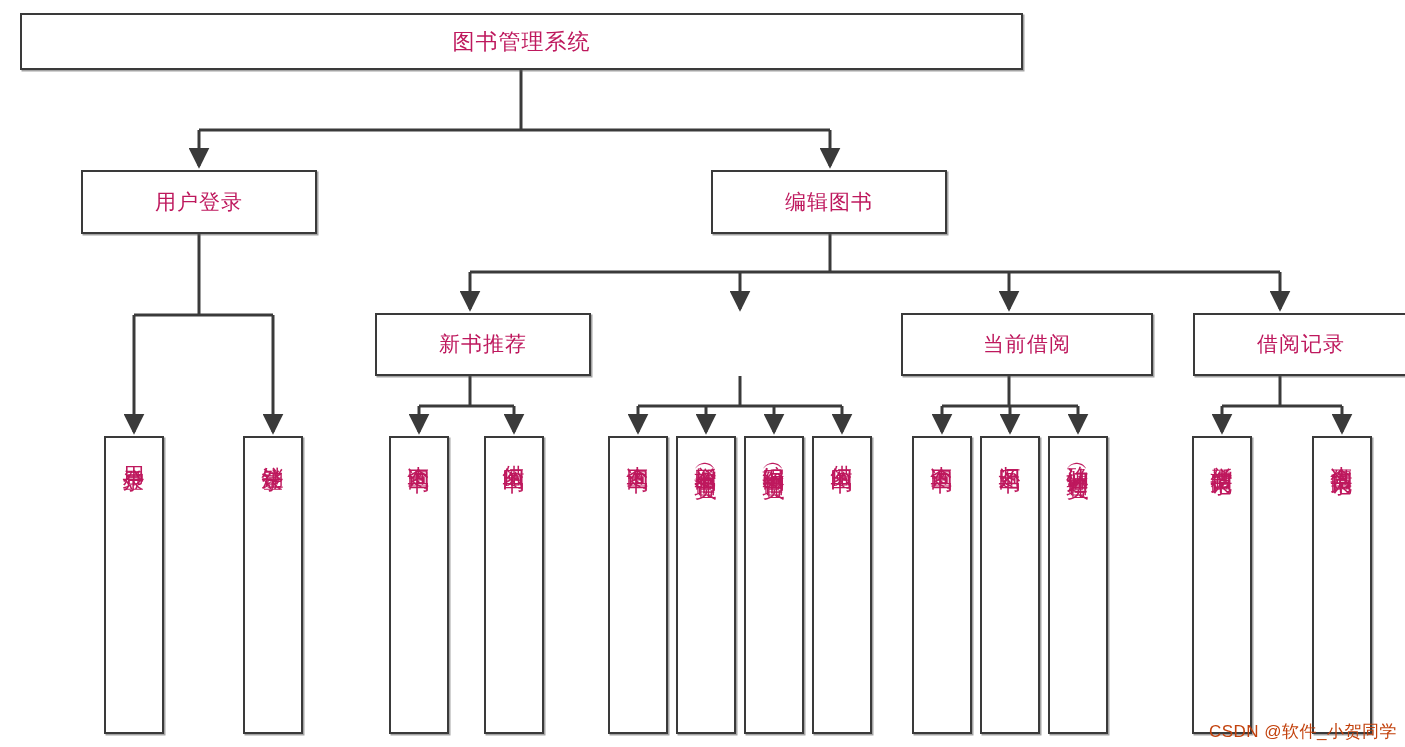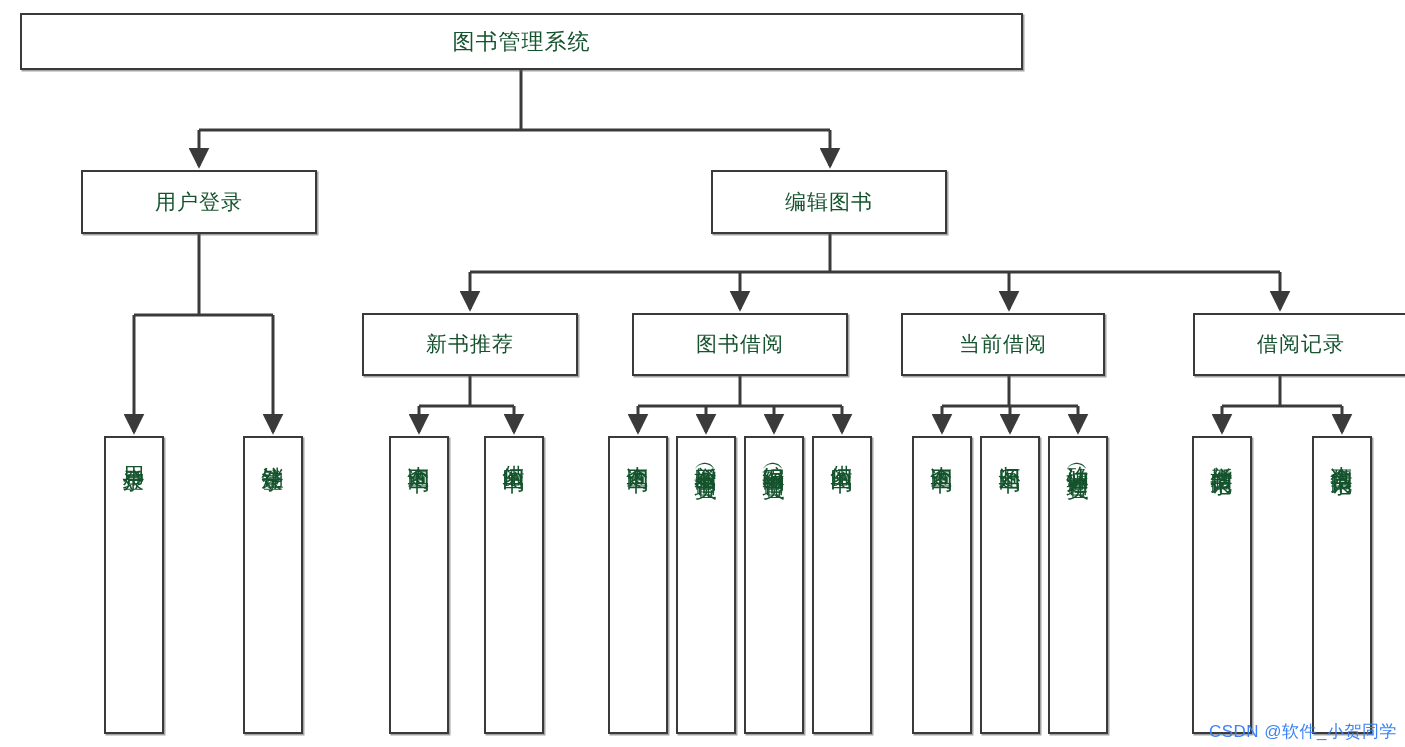--- a/index.html
+++ b/index.html
@@ -34,21 +34,21 @@
     display: flex;
     align-items: center;
     justify-content: center;
     color: #1a1a1a;
     box-shadow: 1.5px 1.5px 0 rgba(90,90,90,0.55);
   }
   .node-label {
     display: block;
     text-align: center;
     line-height: 1.18;
-    color: #14532d;
+    color: #be185d;
     white-space: nowrap;
   }
   
   .node.horiz .node-label {
     font-size: 21px;
     letter-spacing: 1px;
   }
   .node.root .node-label {
     font-size: 22px;
     letter-spacing: 1px;
@@ -66,21 +66,21 @@
     line-height: 1.05;
     letter-spacing: 2px;
     white-space: normal;
     max-height: 278px;
   }
   #watermark {
     position: absolute;
     right: 8px;
     bottom: 4px;
     font-size: 17px;
-    color: #3b82f6;
+    color: #c2410c;
     letter-spacing: 0.5px;
     user-select: none;
   }
 </style>
 </head>
 <body>
 
 <div id="diagram-root">
 
   <svg id="edge-layer" viewBox="0 0 1405 747" width="1405" height="747" xmlns="http://www.w3.org/2000/svg">
@@ -152,27 +152,24 @@
     <span class="node-label">图书管理系统</span>
   </div>
 
   <div class="node horiz" style="left:81px; top:170px; width:236px; height:64px;">
     <span class="node-label">用户登录</span>
   </div>
   <div class="node horiz" style="left:711px; top:170px; width:236px; height:64px;">
     <span class="node-label">编辑图书</span>
   </div>
 
-  <div class="node horiz" style="left:362px; top:313px; width:216px; height:63px;">
+  <div class="node horiz" style="left:375px; top:313px; width:216px; height:63px;">
     <span class="node-label">新书推荐</span>
   </div>
-  <div class="node horiz" style="left:632px; top:313px; width:216px; height:63px;">
-    <span class="node-label">图书借阅</span>
-  </div>
-  <div class="node horiz" style="left:901px; top:313px; width:204px; height:63px;">
+  <div class="node horiz" style="left:901px; top:313px; width:252px; height:63px;">
     <span class="node-label">当前借阅</span>
   </div>
   <div class="node horiz" style="left:1172px; top:313px; width:216px; height:63px;margin-left:21px;">
     <span class="node-label">借阅记录</span>
   </div>
 
   <div class="node vert" style="left:104px; top:436px; width:60px; height:298px;">
     <span class="node-label">用户登录</span>
   </div>
   <div class="node vert" style="left:243px; top:436px; width:60px; height:298px;">

